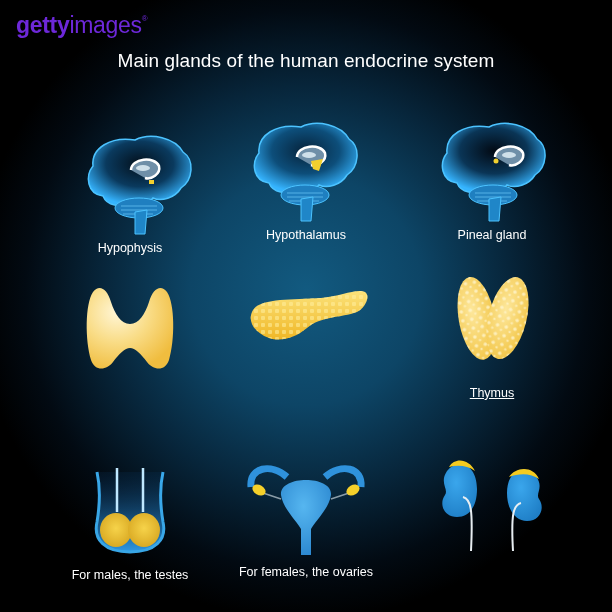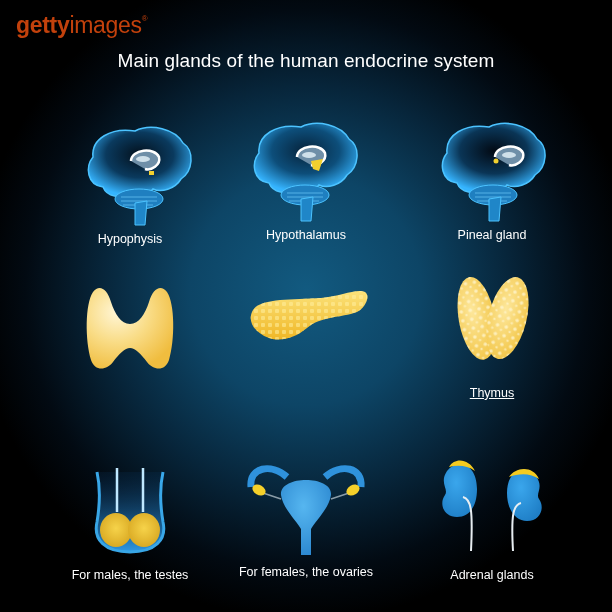--- a/index.html
+++ b/index.html
@@ -3,21 +3,21 @@
 <meta charset="utf-8">
 <style>
   html, body { margin:0; padding:0; }
   body {
     width:612px; height:612px; overflow:hidden; position:relative;
     background: radial-gradient(ellipse 330px 330px at 306px 290px, #125a80 0%, #0d4566 35%, #07253a 62%, #020a12 85%, #000000 100%);
     font-family: "Liberation Sans", sans-serif;
     color:#fff;
   }
   .logo {
-    position:absolute; left:16px; top:12px; font-size:23px; letter-spacing:-0.3px; color:#c2410c;text-align:center;
+    position:absolute; left:16px; top:12px; font-size:23px; letter-spacing:-0.3px; color:#6d28d9;text-align:center;
   }
   .logo .b { font-weight:bold; }
   .logo .l { font-weight:normal; }
   .logo .reg { font-size:8px; vertical-align:top; position:relative; top:2px; }
   .title {
     position:absolute; left:0; width:612px; top:50px; text-align:center;
     font-size:19px; color:#fff; letter-spacing:0.1px;
   }
   .cell { position:absolute; width:190px; height:170px; }
   .cell svg { position:absolute; left:0; top:0; }
@@ -28,21 +28,21 @@
 </style>
 </head>
 <body>
 
 <div class="logo">
   <span class="b">getty</span><span class="l">images</span><span class="reg">®</span>
 </div>
 
 <div class="title">Main glands of the human endocrine system</div>
 
-<div class="cell" style="left:35px; top:109px;">
+<div class="cell" style="left:35px; top:118px;">
   <svg width="190" height="120" viewBox="0 0 190 120">
     <defs>
       <radialGradient id="bg1" cx="50%" cy="40%" r="60%">
         <stop offset="0%" stop-color="#03101c"></stop>
         <stop offset="55%" stop-color="#0a3a5e"></stop>
         <stop offset="100%" stop-color="#35b4ff"></stop>
       </radialGradient>
     </defs>
     <path d="M68,78 C52,76 50,58 58,48 C56,30 76,18 100,22 C116,14 140,20 148,34 C160,42 158,62 146,70 C140,80 126,84 118,80 C112,88 100,88 94,84 C86,90 72,88 68,78 Z" fill="url(#bg1)" stroke="#4cc3ff" stroke-width="1.5"></path>
     <ellipse cx="104" cy="90" rx="24" ry="10" fill="#1f7fc0" stroke="#4cc3ff" stroke-width="1"></ellipse>
@@ -195,14 +195,13 @@
         <stop offset="100%" stop-color="#1f7fc7"></stop>
       </radialGradient>
     </defs>
     <path d="M50,16 C62,2 80,10 80,34 C80,52 72,62 60,62 C46,62 42,48 48,40 C52,34 42,28 50,16 Z" fill="url(#kid)"></path>
     <path d="M52,12 C58,2 72,4 78,16 C70,10 60,10 52,12 Z" fill="#f5cb1f"></path>
     <path d="M66,42 C74,44 76,54 74,96" stroke="#e8eef2" stroke-width="2" fill="none"></path>
     <path d="M138,20 C126,8 110,16 110,38 C110,54 118,66 130,66 C144,66 148,52 142,44 C138,38 148,32 138,20 Z" fill="url(#kid)"></path>
     <path d="M112,22 C118,12 136,10 142,24 C134,18 122,18 112,22 Z" fill="#f5cb1f"></path>
     <path d="M124,48 C116,50 114,60 116,96" stroke="#e8eef2" stroke-width="2" fill="none"></path>
   </svg>
-  <div class="label" style="top:113px;">Adrenal glands</div>
 </div>
 
 </body></html>

